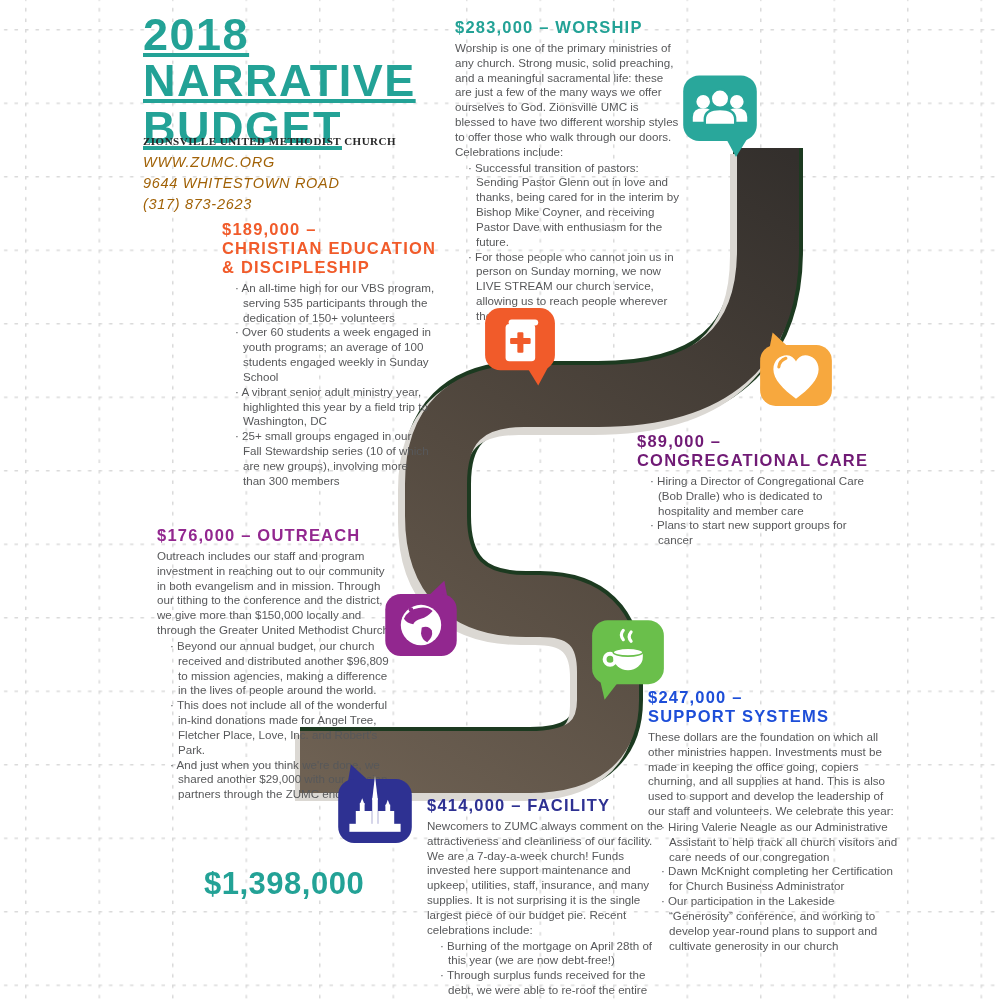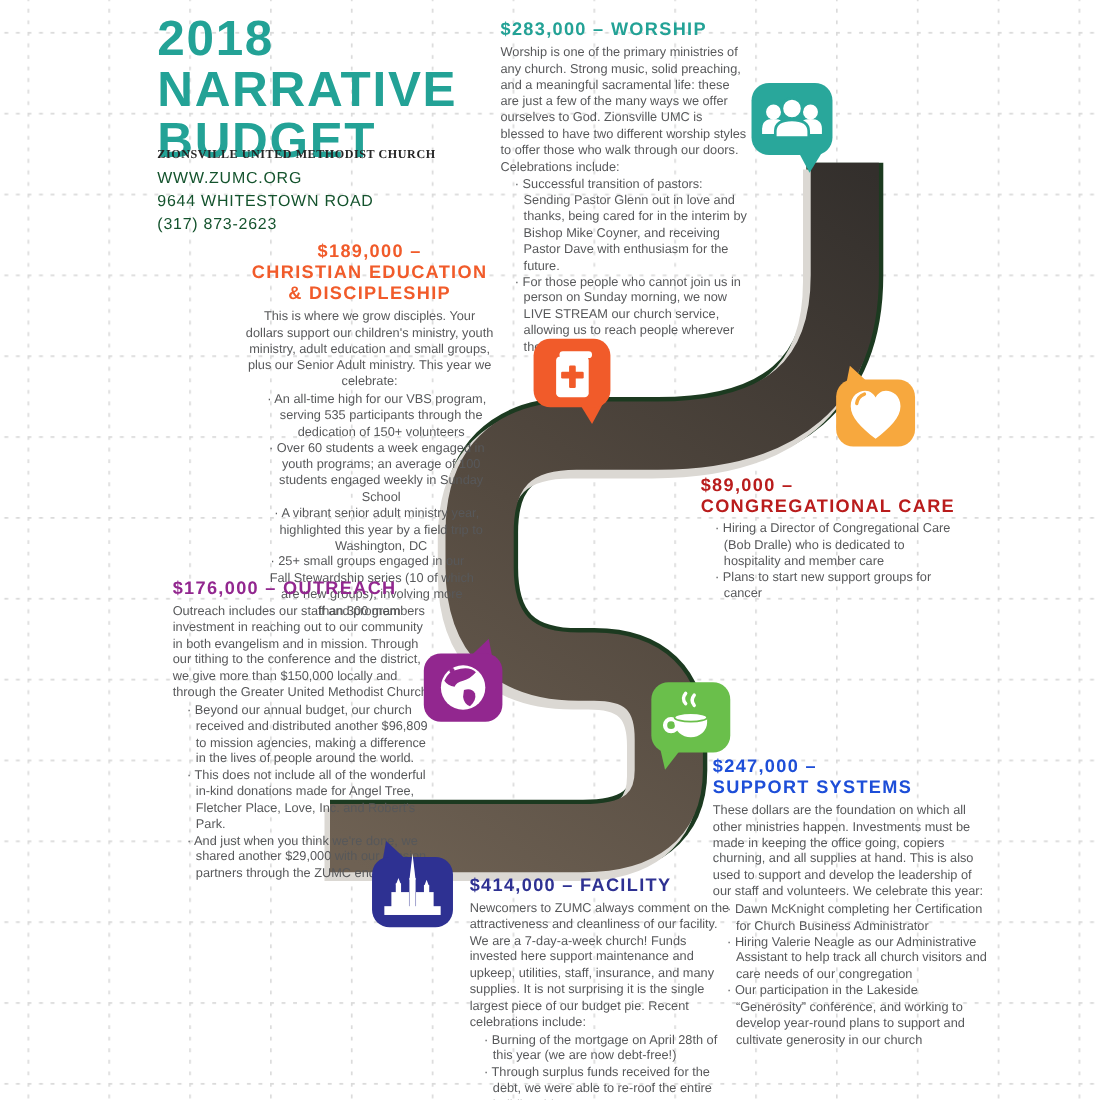--- a/index.html
+++ b/index.html
@@ -1,31 +1,31 @@
 <!DOCTYPE html>
 <html><head>
 <meta charset="utf-8">
 <style>
   html,body{margin:0;padding:0;background:#ffffff;font-family:"Liberation Sans",sans-serif;}
   .canvas{position:relative;width:1000px;height:1000px;background:#fff;overflow:hidden;}
   svg.layer{position:absolute;left:0;top:0;}
   
   .brand{position:absolute;left:143px;top:12px;color:#23a296;font-weight:bold;
-         font-size:45px;line-height:1.03;letter-spacing:1.5px;}
+         font-size:45px;line-height:1.03;letter-spacing:1.5px;text-decoration:underline;}
   .contact{position:absolute;left:143px;top:135px;color:#262626;}
   .contact .name{font-weight:bold;font-size:11px;letter-spacing:.5px;margin-bottom:5px;font-family:Liberation Serif, serif;}
-  .contact .line{font-size:14.5px;line-height:1.45;letter-spacing:.7px;color:#14532d;}
+  .contact .line{font-size:14.5px;line-height:1.45;letter-spacing:.7px;color:#a16207;font-style:italic;}
   
   .sec{position:absolute;}
   .sec h2{font-size:16.5px;font-weight:bold;letter-spacing:1.2px;line-height:1.15;margin:0 0 4px 0;}
   .sec p{font-size:11.6px;line-height:1.28;color:#57585a;margin:0;}
   .bullets{margin:1px 0 0 10px;}
   .bullet{font-size:11.6px;line-height:1.28;color:#57585a;padding-left:11px;text-indent:-8px;}
   .bullet::before{content:"· ";}
-  .c-teal{color:#23a296;} .c-orange{color:#f15b2a;} .c-amber{color:#b91c1c;}
+  .c-teal{color:#23a296;} .c-orange{color:#f15b2a;} .c-amber{color:#701a75;}
   .c-purple{color:#92278f;} .c-green{color:#1d4ed8;} .c-navy{color:#2e3192;}
   .total{position:absolute;left:204px;top:866px;font-size:31px;font-weight:bold;
          color:#23a296;letter-spacing:.5px;}
   .bubble{position:absolute;}
   
   .r-edge{fill:none;stroke:#1c3a20;stroke-width:70;stroke-linejoin:round;stroke-linecap:butt;}
   .r-light{fill:none;stroke:#dbd8d3;stroke-width:66;stroke-linejoin:round;stroke-linecap:butt;}
   .r-main{fill:none;stroke:url(#roadgrad);stroke-width:62;stroke-linejoin:round;stroke-linecap:butt;}
 </style>
 </head>
@@ -72,27 +72,26 @@
     <h2 class="c-teal">
       <span style="display:block">$283,000 – WORSHIP</span>
     </h2>
     <p>Worship is one of the primary ministries of any church.  Strong music, solid preaching, and a meaningful sacramental life: these are just a few of the many ways we offer ourselves to God.  Zionsville UMC is blessed to have two different worship styles to offer those who walk through our doors. Celebrations include:</p>
     <div class="bullets">
       <div class="bullet">Successful transition of pastors: Sending Pastor Glenn out in love and thanks, being cared for in the interim by Bishop Mike Coyner, and receiving Pastor Dave with enthusiasm for the future.</div>
       <div class="bullet">For those people who cannot join us in person on Sunday morning, we now LIVE STREAM our church service, allowing us to reach people wherever they are</div>
     </div>
   </section>
 
-  <section class="sec" style="left:222px;top:220px;width:228px;text-align:center;">
+  <section class="sec" style="left:222px;top:220px;width:228px;">
     <h2 class="c-orange">
       <span style="display:block">$189,000 –</span>
       <span style="display:block">CHRISTIAN EDUCATION</span>
       <span style="display:block">&amp; DISCIPLESHIP</span>
     </h2>
-    <p>This is where we grow disciples.  Your dollars support our children's ministry, youth ministry, adult education and small groups, plus our Senior Adult ministry. This year we celebrate:</p>
     <div class="bullets">
       <div class="bullet">An all-time high for our VBS program, serving 535 participants through the dedication of 150+ volunteers</div>
       <div class="bullet">Over 60 students a week engaged in youth programs; an average of 100 students engaged weekly in Sunday School</div>
       <div class="bullet">A vibrant senior adult ministry year, highlighted this year by a field trip to Washington, DC</div>
       <div class="bullet" style="width:190px">25+ small groups engaged in our Fall Stewardship series (10 of which are new groups), involving more than 300 members</div>
     </div>
   </section>
 
   <section class="sec" style="left:637px;top:432px;width:240px;">
     <h2 class="c-amber">
@@ -117,38 +116,39 @@
     </div>
   </section>
 
   <section class="sec" style="left:648px;top:688px;width:252px;">
     <h2 class="c-green">
       <span style="display:block">$247,000 –</span>
       <span style="display:block">SUPPORT SYSTEMS</span>
     </h2>
     <p>These dollars are the foundation on which all other ministries happen. Investments must be made in keeping the office going, copiers churning, and all supplies at hand. This is also used to support and develop the leadership of our staff and volunteers. We celebrate this year:</p>
     <div class="bullets">
+      <div class="bullet">Hiring Valerie Neagle as our Administrative Assistant to help track all church visitors and care needs of our congregation</div>
       <div class="bullet">Dawn McKnight completing her Certification for Church Business Administrator</div>
-      <div class="bullet">Hiring Valerie Neagle as our Administrative Assistant to help track all church visitors and care needs of our congregation</div>
       <div class="bullet">Our participation in the Lakeside “Generosity” conference, and working to develop year-round plans to support and cultivate generosity in our church</div>
     </div>
   </section>
 
   <section class="sec" style="left:427px;top:796px;width:242px;">
     <h2 class="c-navy">
       <span style="display:block">$414,000 – FACILITY</span>
     </h2>
     <p>Newcomers to ZUMC always comment on the attractiveness and cleanliness of our facility. We are a 7-day-a-week church! Funds invested here support maintenance and upkeep, utilities, staff, insurance, and many supplies. It is not surprising it is the single largest piece of our budget pie. Recent celebrations include:</p>
     <div class="bullets">
       <div class="bullet">Burning of the mortgage on April 28th of this year (we are now debt-free!)</div>
       <div class="bullet">Through surplus funds received for the debt, we were able to re-roof the entire building this summer</div>
 
     </div>
   </section>
 
+  <div class="total">$1,398,000</div>
 
   <svg class="bubble" style="left:680px;top:72px;width:80px;height:86px;" viewBox="0 0 100 107">
     <polygon points="56,80 86,80 70,106" fill="#29a79b"></polygon>
     <rect x="4" y="4" width="92" height="82" rx="20" fill="#29a79b"></rect>
     <g fill="#ffffff">
       <circle cx="29" cy="37" r="8.5"></circle>
       <path d="M16 62 v-6 q0 -11 13 -11 q13 0 13 11 v6 z"></path>
       <circle cx="71" cy="37" r="8.5"></circle>
       <path d="M58 62 v-6 q0 -11 13 -11 q13 0 13 11 v6 z"></path>
       <circle cx="50" cy="33" r="11.5" stroke="#29a79b" stroke-width="3"></circle>

